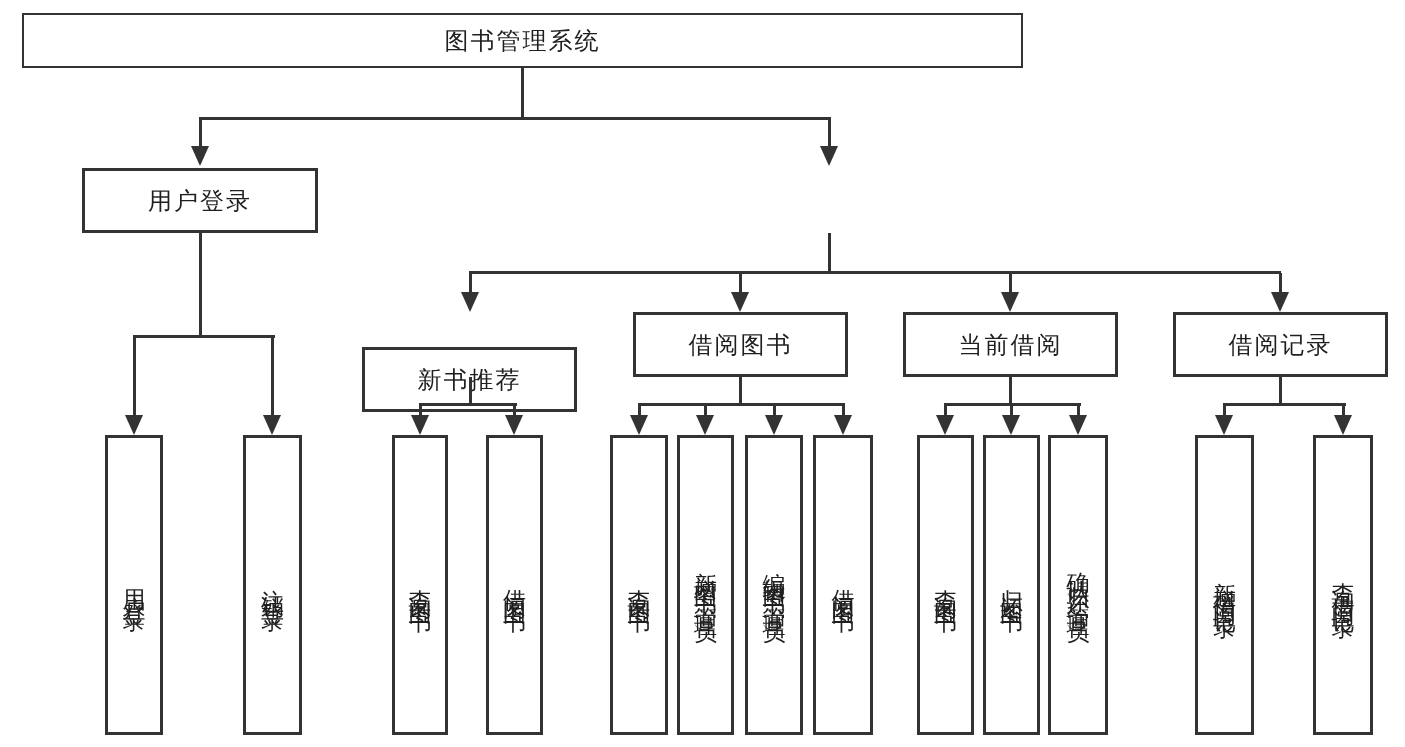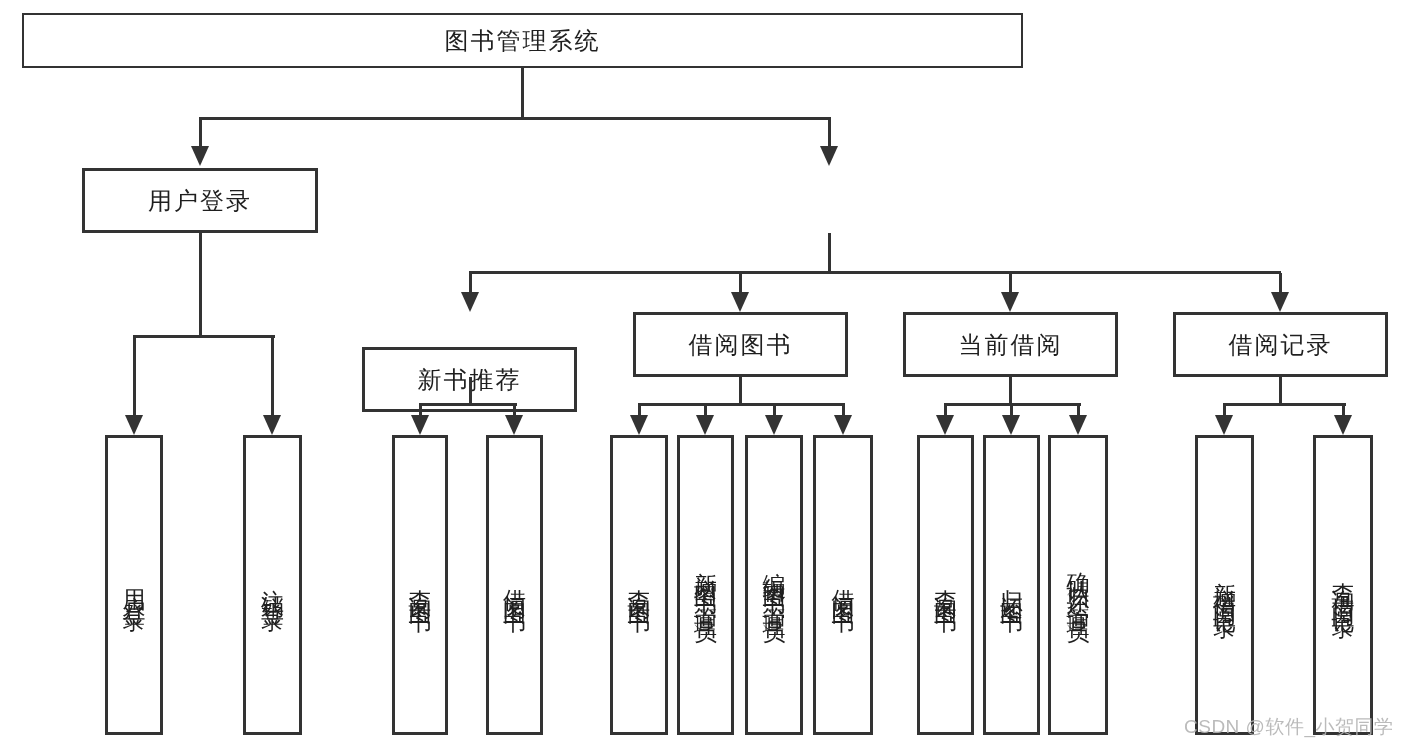--- a/index.html
+++ b/index.html
@@ -156,15 +156,14 @@
     <span class="vlabel">确认归还（管理员）</span>
   </div>
 
   <div class="leaf" style="left:1195px;top:435px;width:59px;height:300px;">
     <span class="vlabel">新增借阅记录</span>
   </div>
   <div class="leaf" style="left:1313px;top:435px;width:60px;height:300px;">
     <span class="vlabel">查询借阅记录</span>
   </div>
 
-  <div class="watermark">CSDN @软件_小贺同学</div>
 
 </div>
 
 </body></html>

